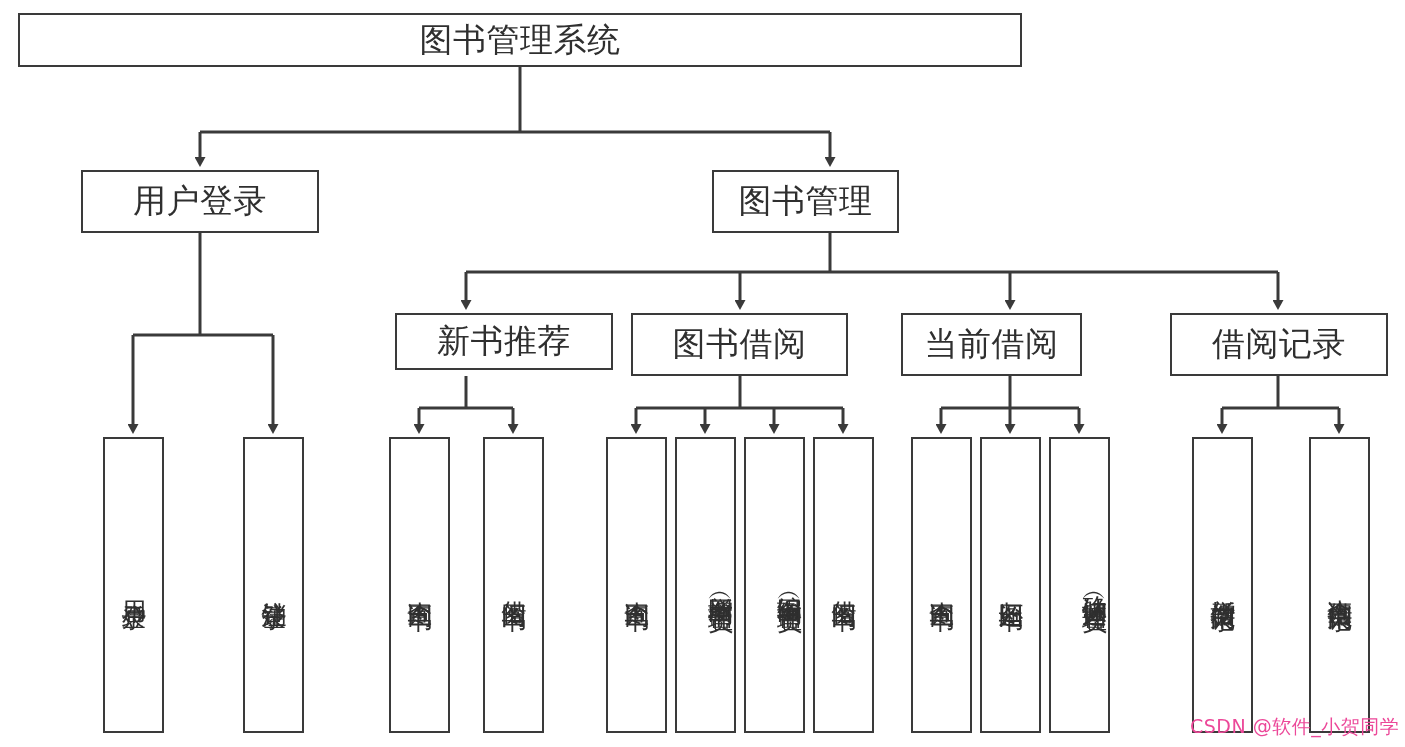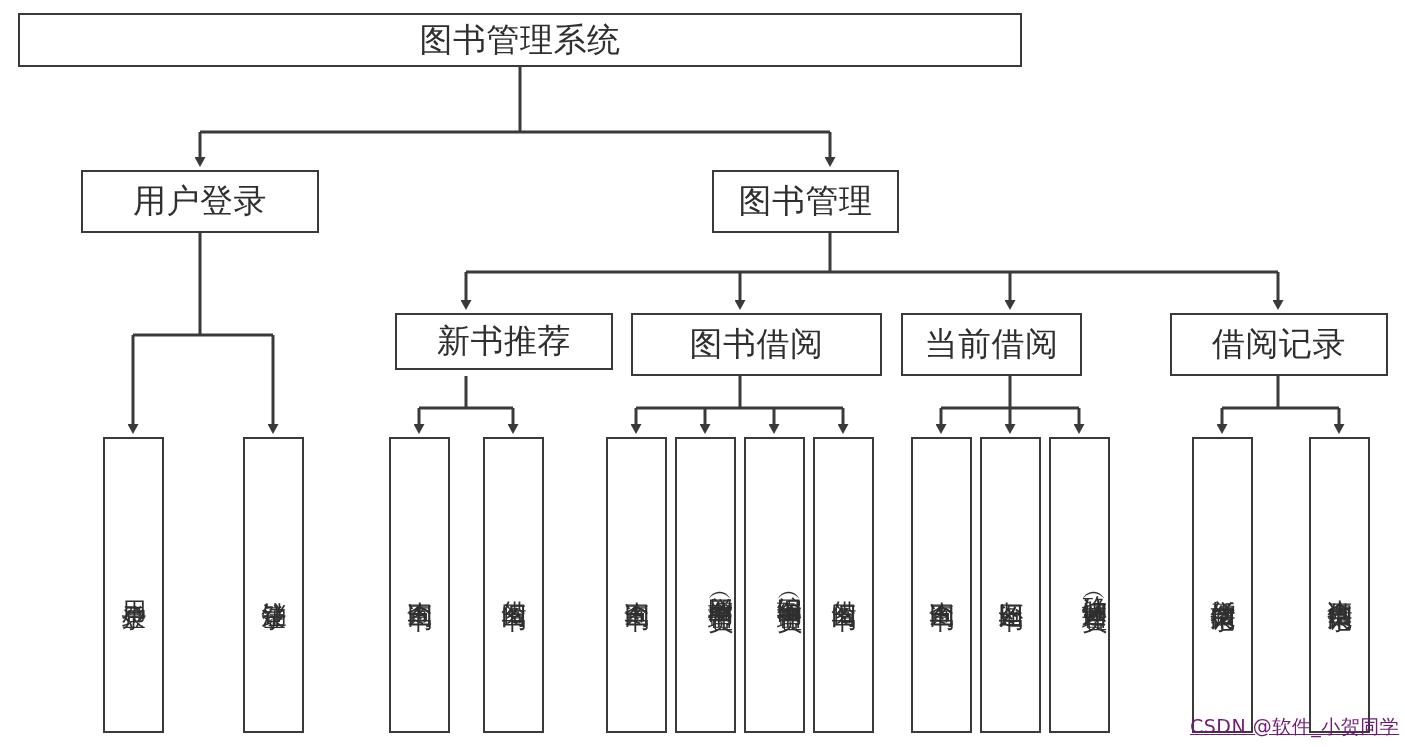--- a/index.html
+++ b/index.html
@@ -50,24 +50,23 @@
     letter-spacing: 2px;
     padding: 4px 0;
   }
   .node.v.toptext {
     align-items: flex-start;
     justify-content: center;
   }
   .watermark {
     position: absolute;
     font-size: 19px;
-    color: #701a75;
+    color: #ec4899;
     white-space: nowrap;
     letter-spacing: 0.5px;
-    text-decoration: underline;
   }
 </style>
 </head>
 <body>
 
 <div id="canvas">
 
   <svg id="edges" viewBox="0 0 1405 747" xmlns="http://www.w3.org/2000/svg">
     <defs>
       <marker id="arrow" markerWidth="10" markerHeight="11" refX="1" refY="5.5" orient="auto" markerUnits="userSpaceOnUse">
@@ -117,21 +116,21 @@
       <path d="M1339,408 L1339,425" marker-end="url(#arrow)"></path>
     </g>
   </svg>
 
   <div class="node h" style="left:18px; top:13px; width:1004px; height:54px;">图书管理系统</div>
 
   <div class="node h" style="left:81px; top:170px; width:238px; height:63px;">用户登录</div>
   <div class="node h" style="left:712px; top:170px; width:187px; height:63px;">图书管理</div>
 
   <div class="node h" style="left:367px; top:313px; width:218px; height:57px;margin-left:28px;">新书推荐</div>
-  <div class="node h" style="left:631px; top:313px; width:251px; height:63px;">图书借阅</div>
+  <div class="node h" style="left:631px; top:313px; width:217px; height:63px;">图书借阅</div>
   <div class="node h" style="left:901px; top:313px; width:181px; height:63px;">当前借阅</div>
   <div class="node h" style="left:1170px; top:313px; width:218px; height:63px;text-align:center;">借阅记录</div>
 
   <div class="node v" style="left:103px; top:437px; width:61px; height:296px;">用户登录</div>
   <div class="node v" style="left:243px; top:437px; width:61px; height:296px;">注销登录</div>
 
   <div class="node v" style="left:389px; top:437px; width:61px; height:296px;">查询图书</div>
   <div class="node v" style="left:483px; top:437px; width:61px; height:296px;">借阅图书</div>
 
   <div class="node v" style="left:606px; top:437px; width:61px; height:296px;">查询图书</div>

